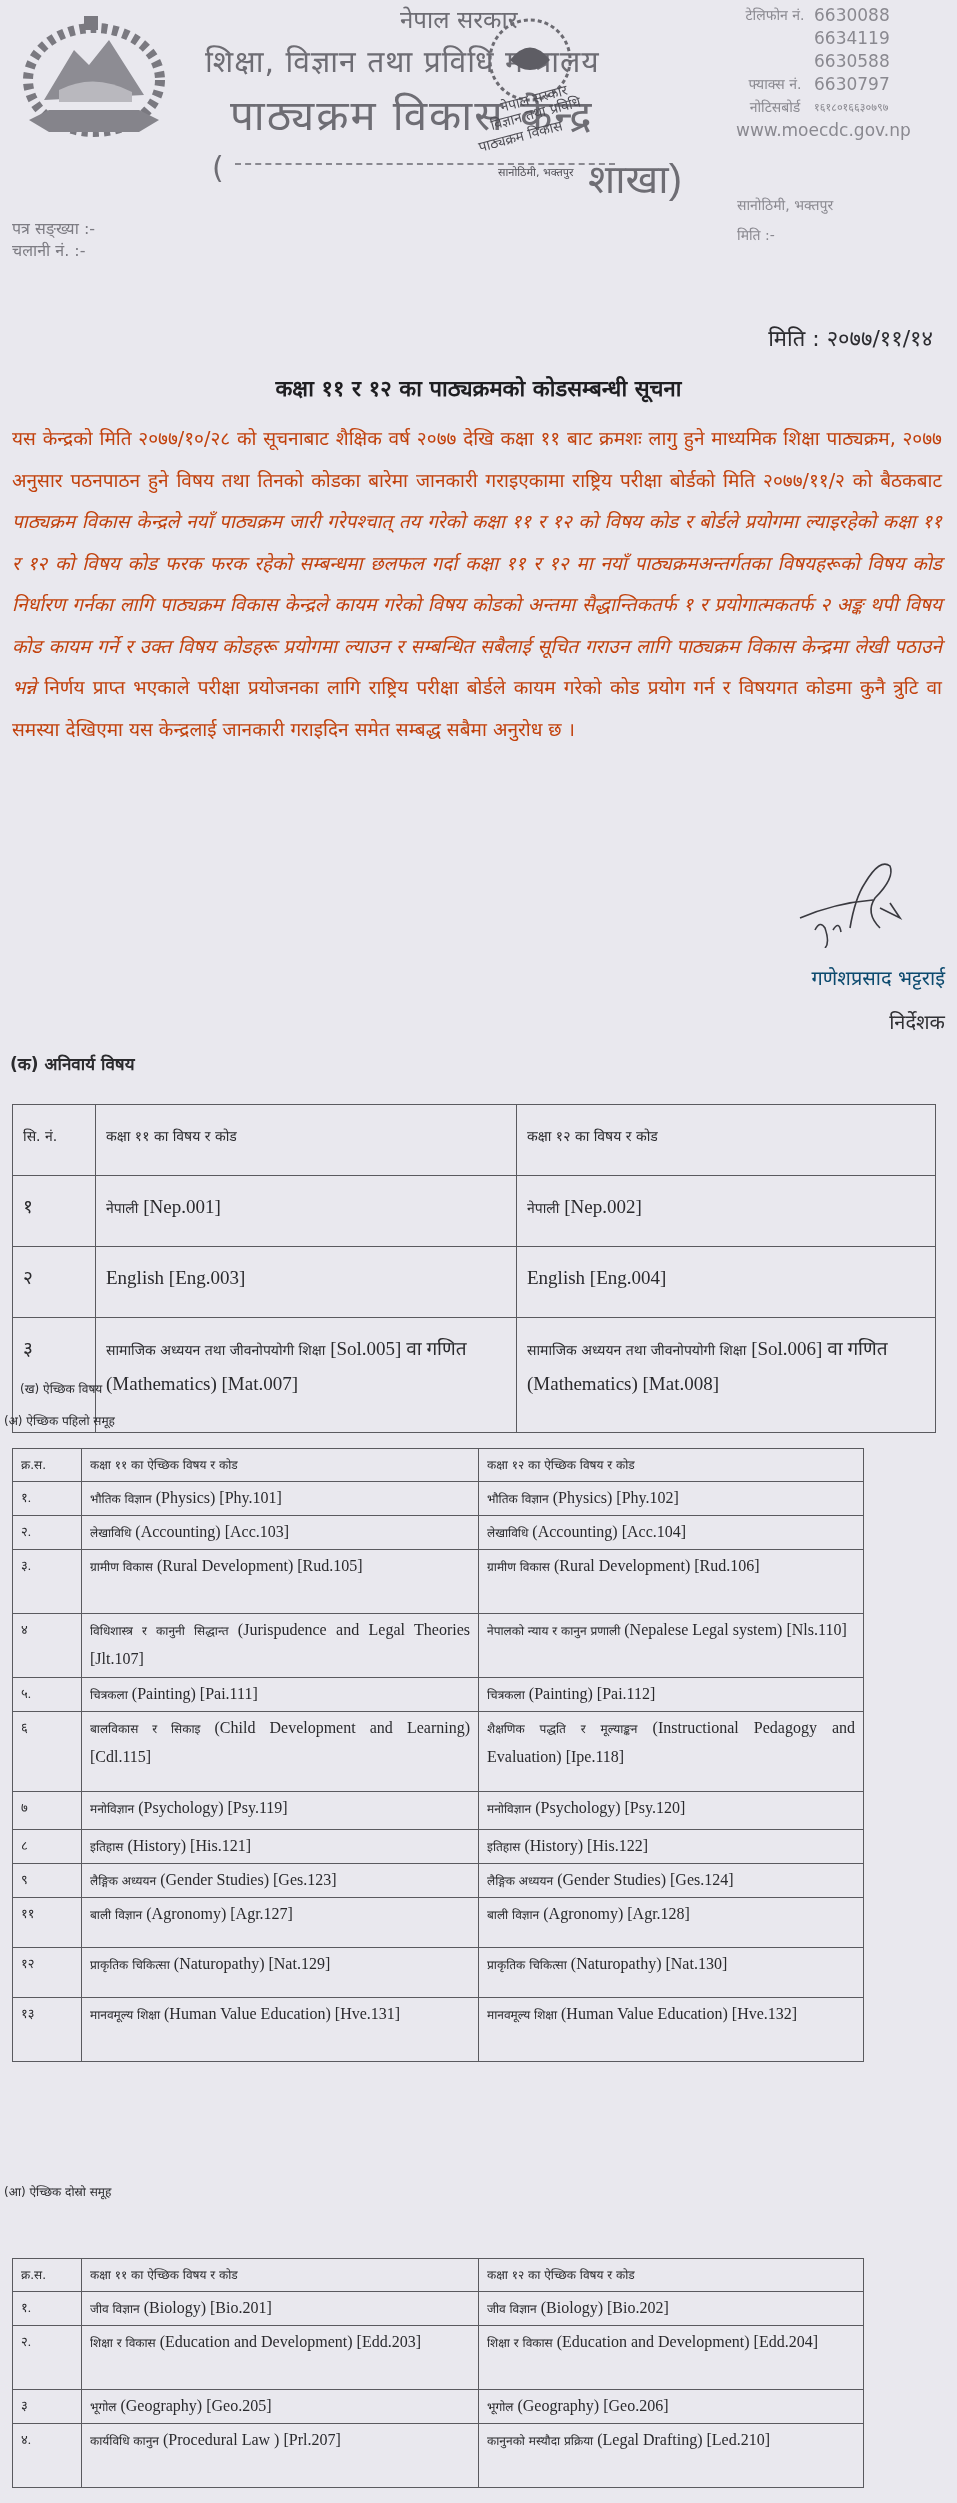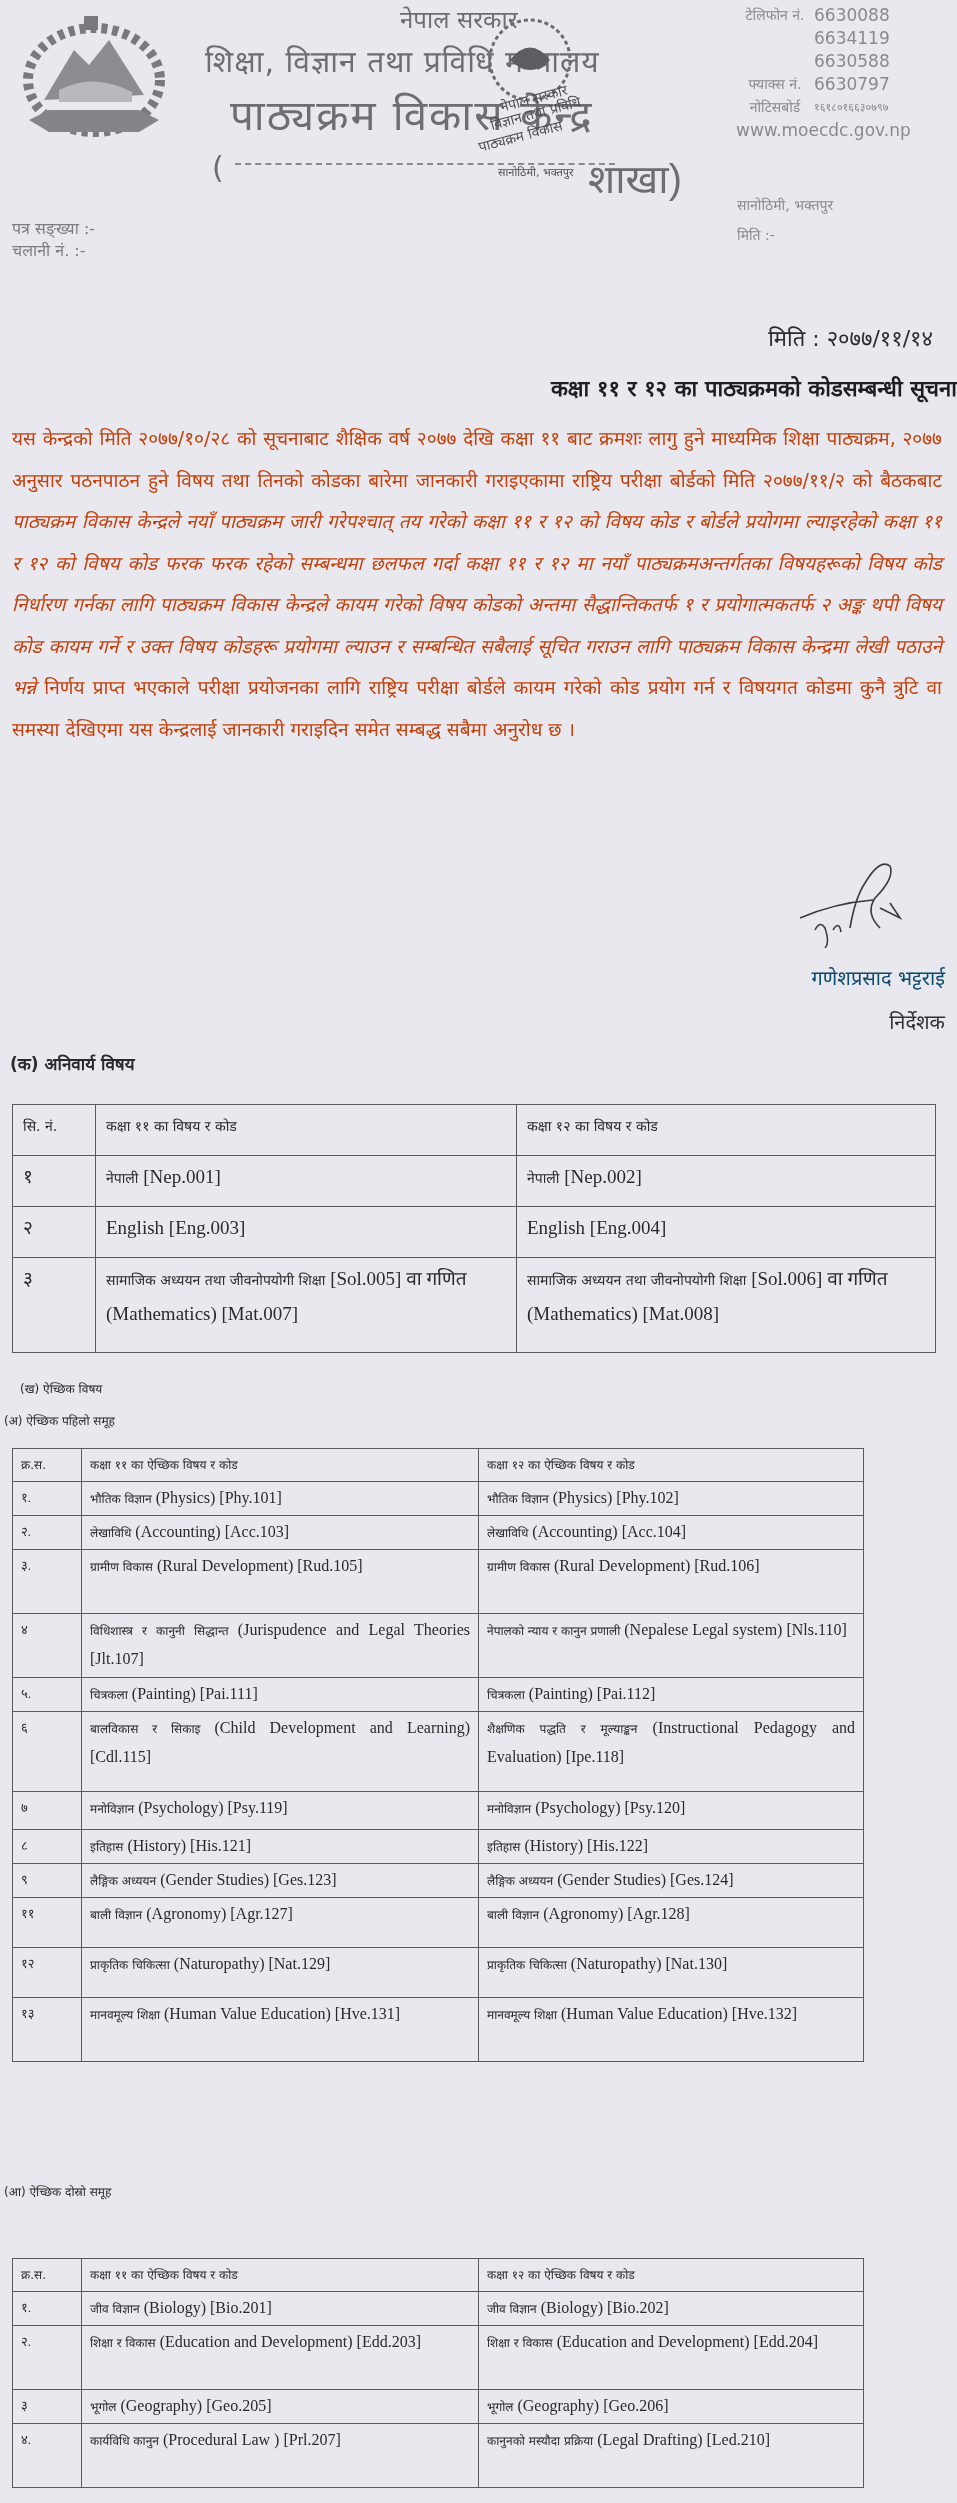--- a/index.html
+++ b/index.html
@@ -21,38 +21,38 @@
   .lh-branch { left: 588px; top: 150px; font-size: 40px; color: #6e6d74; font-family: Liberation Sans, sans-serif; }
   .seal { left: 440px; top: 0px; width: 170px; height: 190px; }
   .contact { left: 736px; top: 4px; font-size: 14px; color: #8a8990; font-family: "DejaVu Sans", sans-serif; line-height: 23px; }
   .contact .row { display: flex; text-align: center; }
   .contact .lbl { width: 78px; }
   .contact .val { font-size: 17px; color: #8a8990; }
   .ref { left: 12px; top: 218px; font-size: 16px; color: #7d7c83; font-family: "DejaVu Sans", sans-serif; line-height: 22px; }
   .place { left: 737px; top: 190px; font-size: 14px; color: #8a8990; font-family: "DejaVu Sans", sans-serif; line-height: 30px; }
 
   .date { right: 24px; top: 322px; font-size: 22px; color: #2c2c30; font-family: "DejaVu Sans", sans-serif; }
-  .title { left: 0; width: 957px; top: 372px; text-align: right; font-size: 22px; font-weight: bold; color: #1f1f22; font-family: "DejaVu Sans", sans-serif; }
+  .title { left: 0; width: 957px; top: 372px; text-align: center; font-size: 22px; font-weight: bold; color: #1f1f22; font-family: "DejaVu Sans", sans-serif; }
   .body-text { left: 12px; width: 930px; top: 418px; font-size: 19px; line-height: 41.5px; text-align: justify; font-family: "DejaVu Sans", sans-serif; color: #c2410c; }
   .body-text em { font-style: italic; }
 
   .signature { left: 795px; top: 858px; width: 120px; height: 90px; }
   .signer { right: 12px; top: 964px; font-size: 20px; font-family: "DejaVu Sans", sans-serif; color: #0c4a6e; }
   .designation { right: 12px; top: 1008px; font-size: 20px; font-family: "DejaVu Sans", sans-serif; color: #303034; }
 
   .sec-heading { font-family: "DejaVu Sans", sans-serif; color: #2b2b2e; }
   .sec-k { left: 10px; top: 1052px; font-size: 17px; font-weight: bold; }
   .sec-kh { left: 20px; top: 1380px; font-size: 12px; }
   .sec-a { left: 4px; top: 1412px; font-size: 12px; }
   .sec-aa { left: 4px; top: 2183px; font-size: 12px; }
 
   table { border-collapse: collapse; position: absolute; font-family: "Liberation Serif", serif; color: #2a2a2d; }
   td, th { border: 1.3px solid #5a5a5f; vertical-align: top; text-align: left; font-weight: normal; }
   .t1 { left: 12px; top: 1104px; width: 924px; }
-  .t1 td, .t1 th { padding: 4px 10px; font-size: 19px; line-height: 34px; }
+  .t1 td, .t1 th { padding: 14px 10px; font-size: 19px; line-height: 34px; }
   .t1 .c0 { width: 62px; }
   .t1 .c1 { width: 400px; }
   .t1 tr.h td { height: 42px; font-size: 14px; font-family: "DejaVu Sans", sans-serif; }
   .t1 tr.r1 td, .t1 tr.r2 td { height: 42px; }
   .t1 tr.r3 td { height: 86px; }
 
   .t2 { left: 12px; top: 1448px; width: 852px; }
   .t2 td { padding: 2px 8px; font-size: 16px; line-height: 28px; }
   .t2 .c0 { width: 52px; font-size: 13px; }
   .t2 .c1 { width: 380px; }

